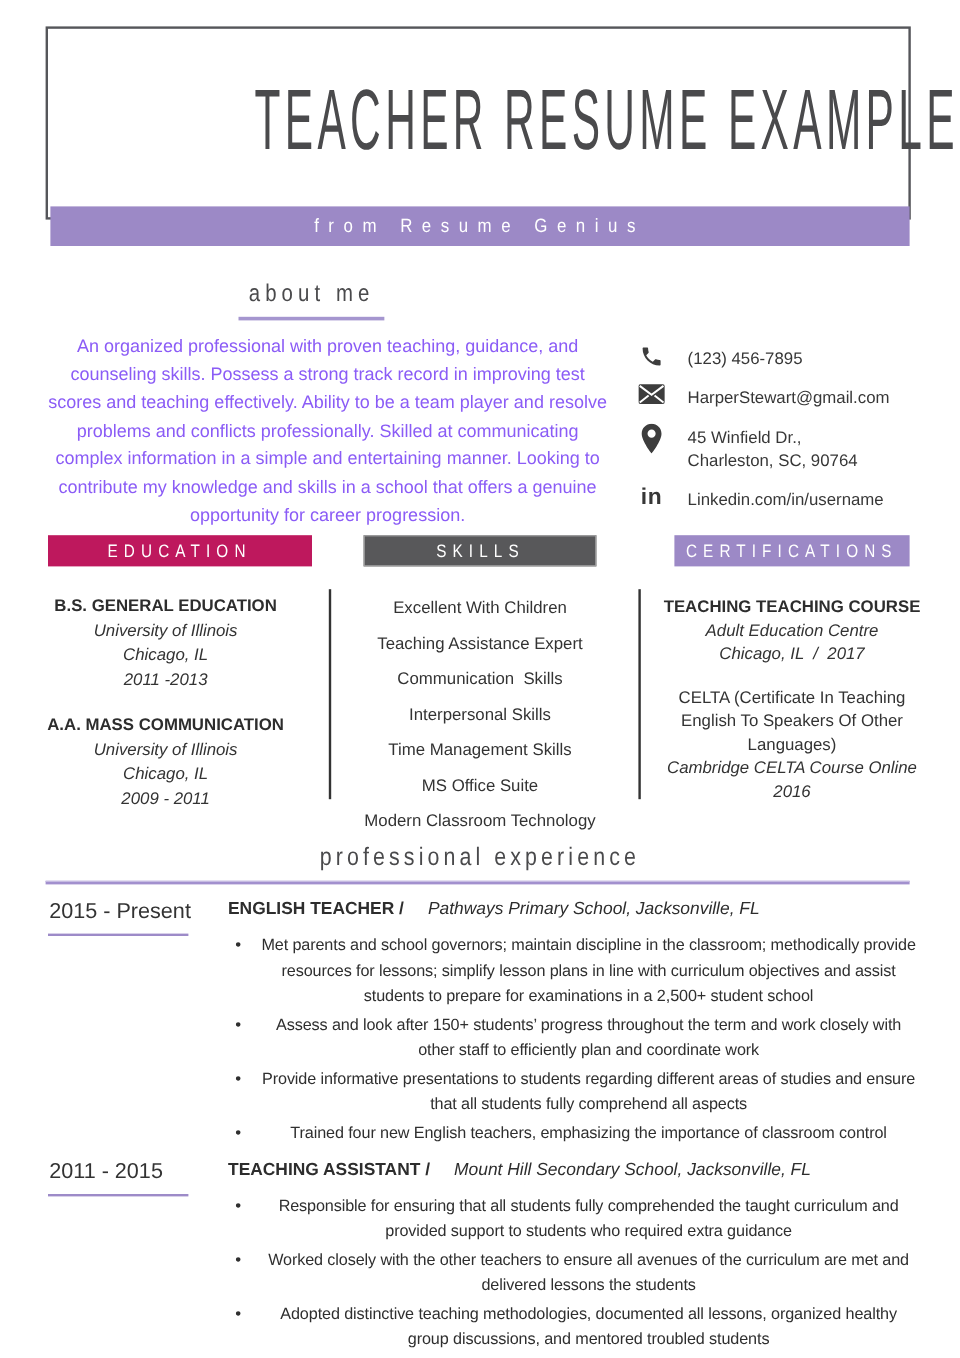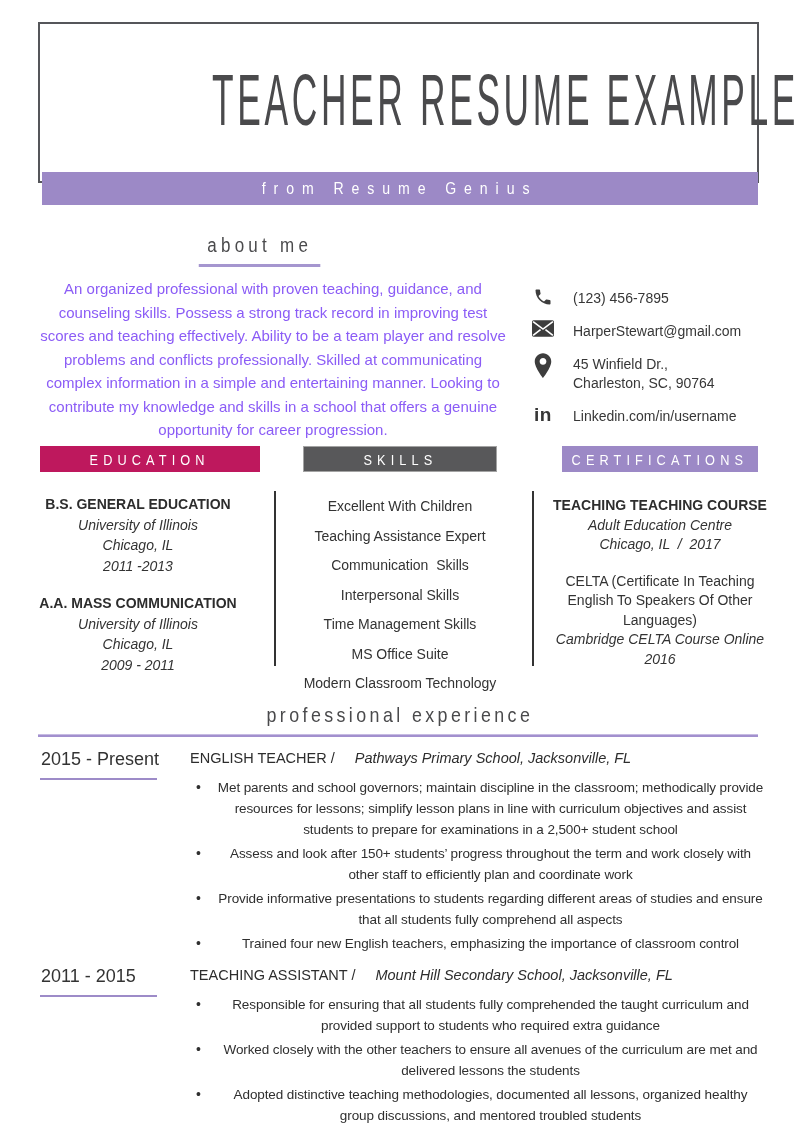--- a/index.html
+++ b/index.html
@@ -129,21 +129,21 @@
     width: 720px; height: 3px;
     background: #a290ce;
     border-top: 1px solid #c6bbe2;
   }
   .exp-body { position: absolute; left: 38px; top: 746px; width: 727px; }
   .job { display: grid; grid-template-columns: 152px 1fr; }
   .job + .job { margin-top: 6px; }
   .job-date { font-size: 18px; color: #333333; padding: 3px 0 0 3px; }
   .date-underline { width: 117px; height: 2px; background: #9d8bc8; margin-top: 8px; margin-left: 2px; }
   .job-title { font-size: 14.5px; color: #2d2d2d; line-height: 20px; padding-top: 2px; }
-  .role { font-weight: 400; }
+  .role { font-weight: 700; }
   .company { font-style: italic; margin-left: 20px; }
   .bullets { list-style: none; margin: 9px 0 0 0; padding: 0; }
   .bullets li {
     position: relative;
     padding-left: 26px;
     font-size: 13.5px;
     line-height: 21px;
     margin-bottom: 3px;
     color: #2f2f2f;
     letter-spacing: -0.1px;

